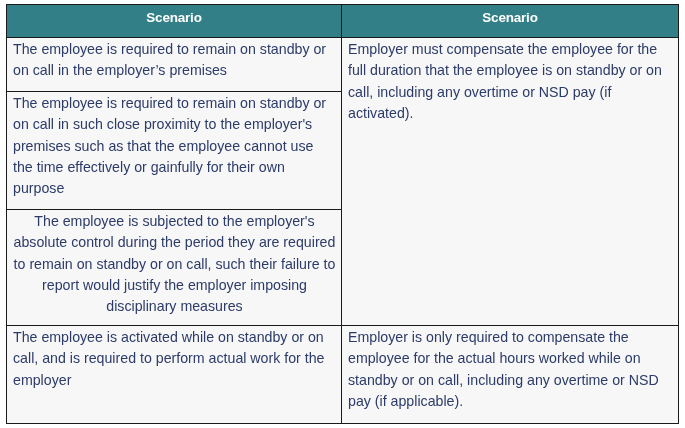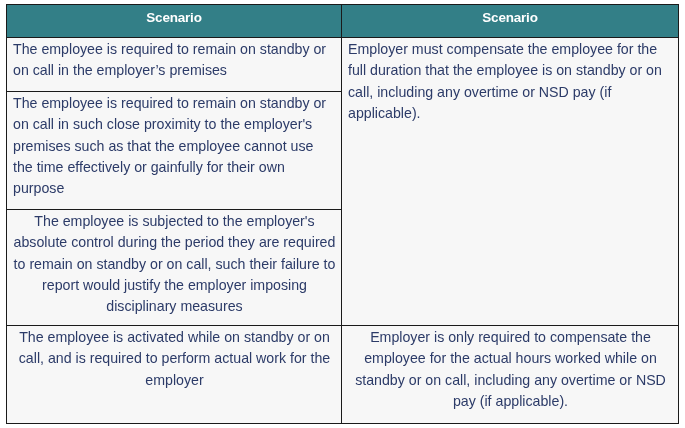--- a/index.html
+++ b/index.html
@@ -45,40 +45,40 @@
       font-size: 14.2px;
       line-height: 21.3px;
       padding: 1px 5px 0 6px;
       margin-left: 48px;
     }
     .col-scenario { width: 335px; }
     .col-outcome { width: 337px; }
     .r1 td.scen { height: 52px; }
     .r2 td.scen { height: 116px; }
     .r3 td.scen { height: 114px; text-align: center; }
-    .r4 td { height: 96px; text-align: center; }
+    .r4 td { height: 96px; }
   </style>
 </head>
 <body>
 
 <table class="table">
   <colgroup>
     <col class="col-scenario">
     <col class="col-outcome">
   </colgroup>
   <thead>
     <tr>
       <th>Scenario</th>
       <th>Scenario</th>
     </tr>
   </thead>
   <tbody>
     <tr class="r1">
       <td class="scen">The employee is required to remain on standby or on call in the employer’s premises</td>
-      <td rowspan="3">Employer must compensate the employee for the full duration that the employee is on standby or on call, including any overtime or NSD pay (if applicable).</td>
+      <td rowspan="3">Employer must compensate the employee for the full duration that the employee is on standby or on call, including any overtime or NSD pay (if activated).</td>
     </tr>
     <tr class="r2">
       <td class="scen">The employee is required to remain on standby or on call in such close proximity to the employer's premises such as that the employee cannot use the time effectively or gainfully for their own purpose</td>
     </tr>
     <tr class="r3">
       <td class="scen">The employee is subjected to the employer's absolute control during the period they are required to remain on standby or on call, such their failure to report would justify the employer imposing disciplinary measures</td>
     </tr>
     <tr class="r4">
       <td class="scen">The employee is activated while on standby or on call, and is required to perform actual work for the employer</td>
       <td>Employer is only required to compensate the employee for the actual hours worked while on standby or on call, including any overtime or NSD pay (if applicable).</td>

